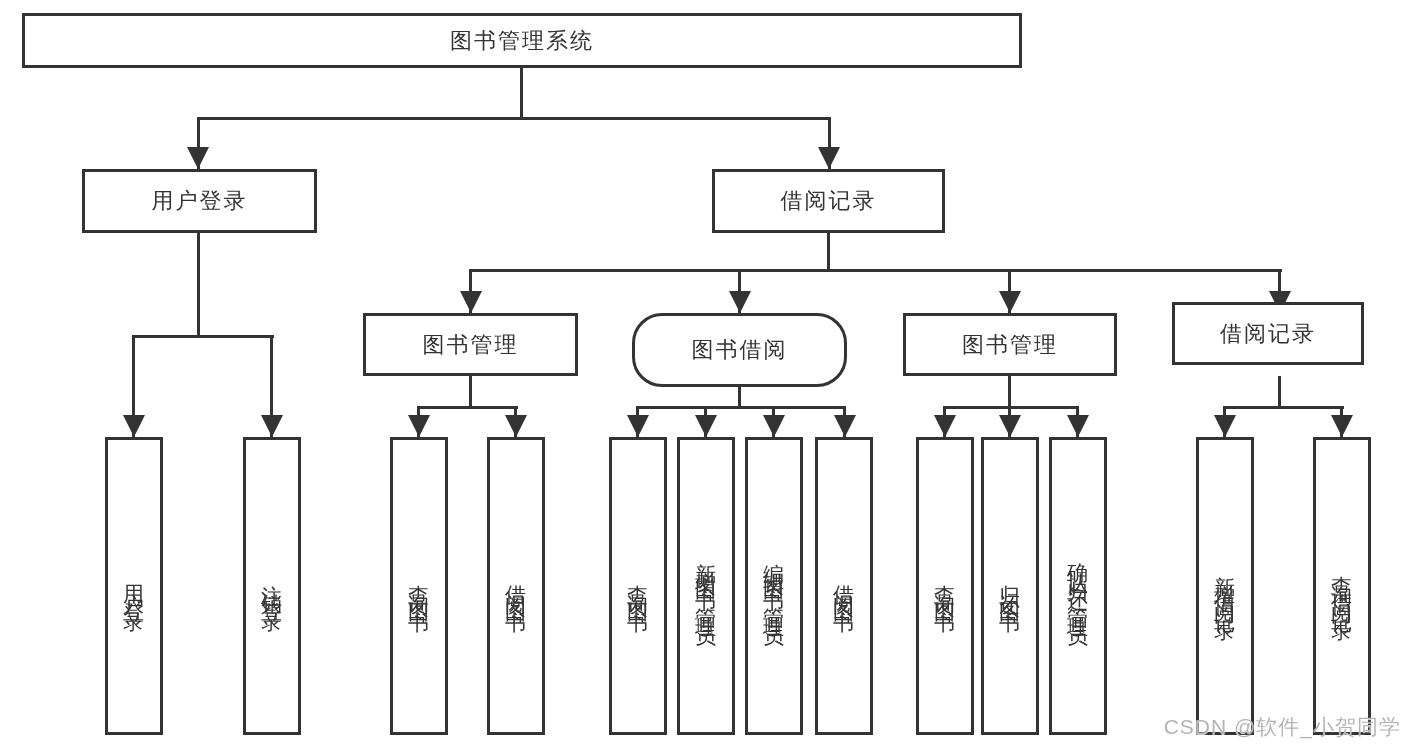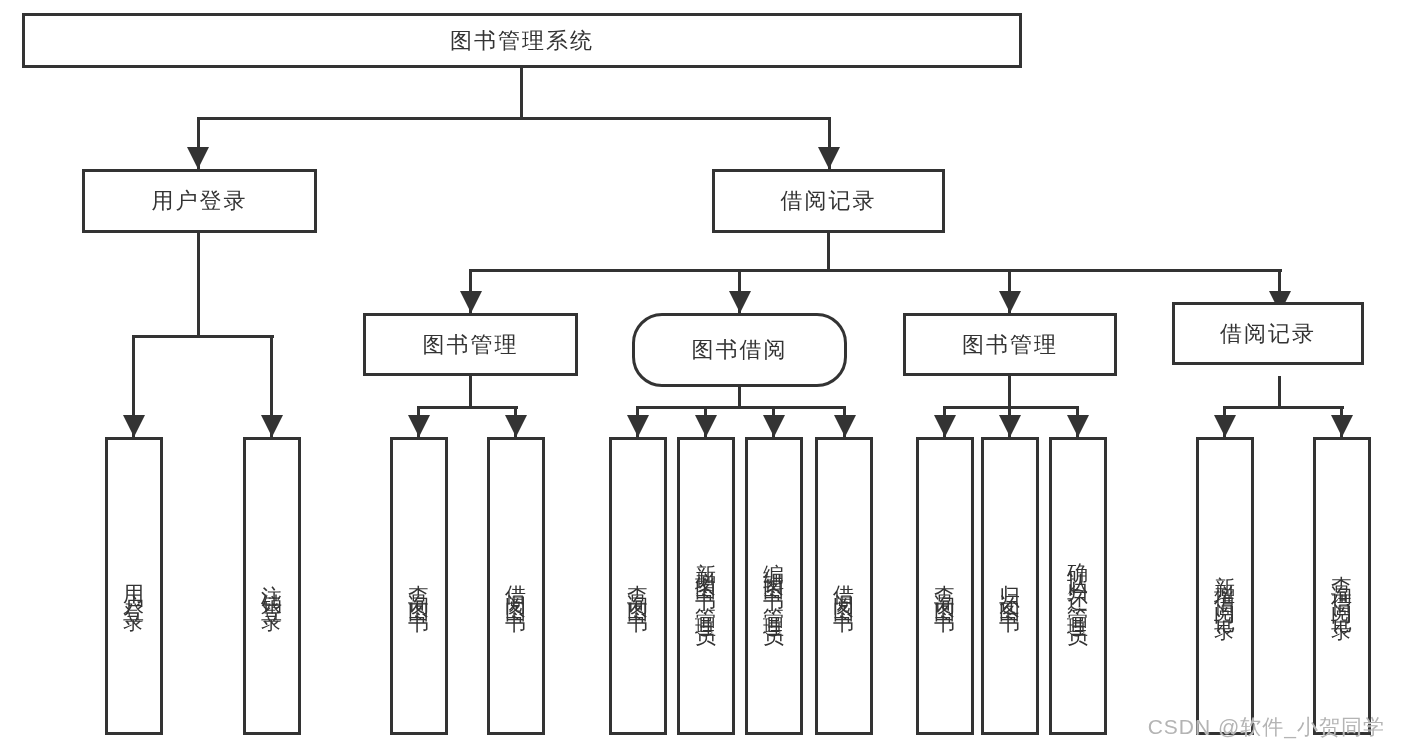--- a/index.html
+++ b/index.html
@@ -15,21 +15,21 @@
   .lbl { color:#333333; }
   .h .lbl { font-size:22px; letter-spacing:2px; white-space:nowrap; }
   .v .lbl { writing-mode:vertical-rl; font-size:21px; letter-spacing:9px; line-height:1; }
   .ln { position:absolute; background:#333333; z-index:1; }
   .tri {
     position:absolute; width:0; height:0; z-index:1;
     border-left:11px solid transparent; border-right:11px solid transparent;
     border-top:22px solid #333333;
   }
   #watermark {
-    position:absolute; right:20px; bottom:6px; z-index:5;
+    position:absolute; right:4px; bottom:6px; z-index:5;
     font-size:21px; color:#b4b4b4; letter-spacing:1px; white-space:nowrap;
     text-shadow:0 1px 1px rgba(255,255,255,0.85);
   }
 </style>
 </head>
 <body>
 
 <div id="canvas">
 
   <div class="box h" style="left:22px; top:13px; width:1000px; height:55px;">

